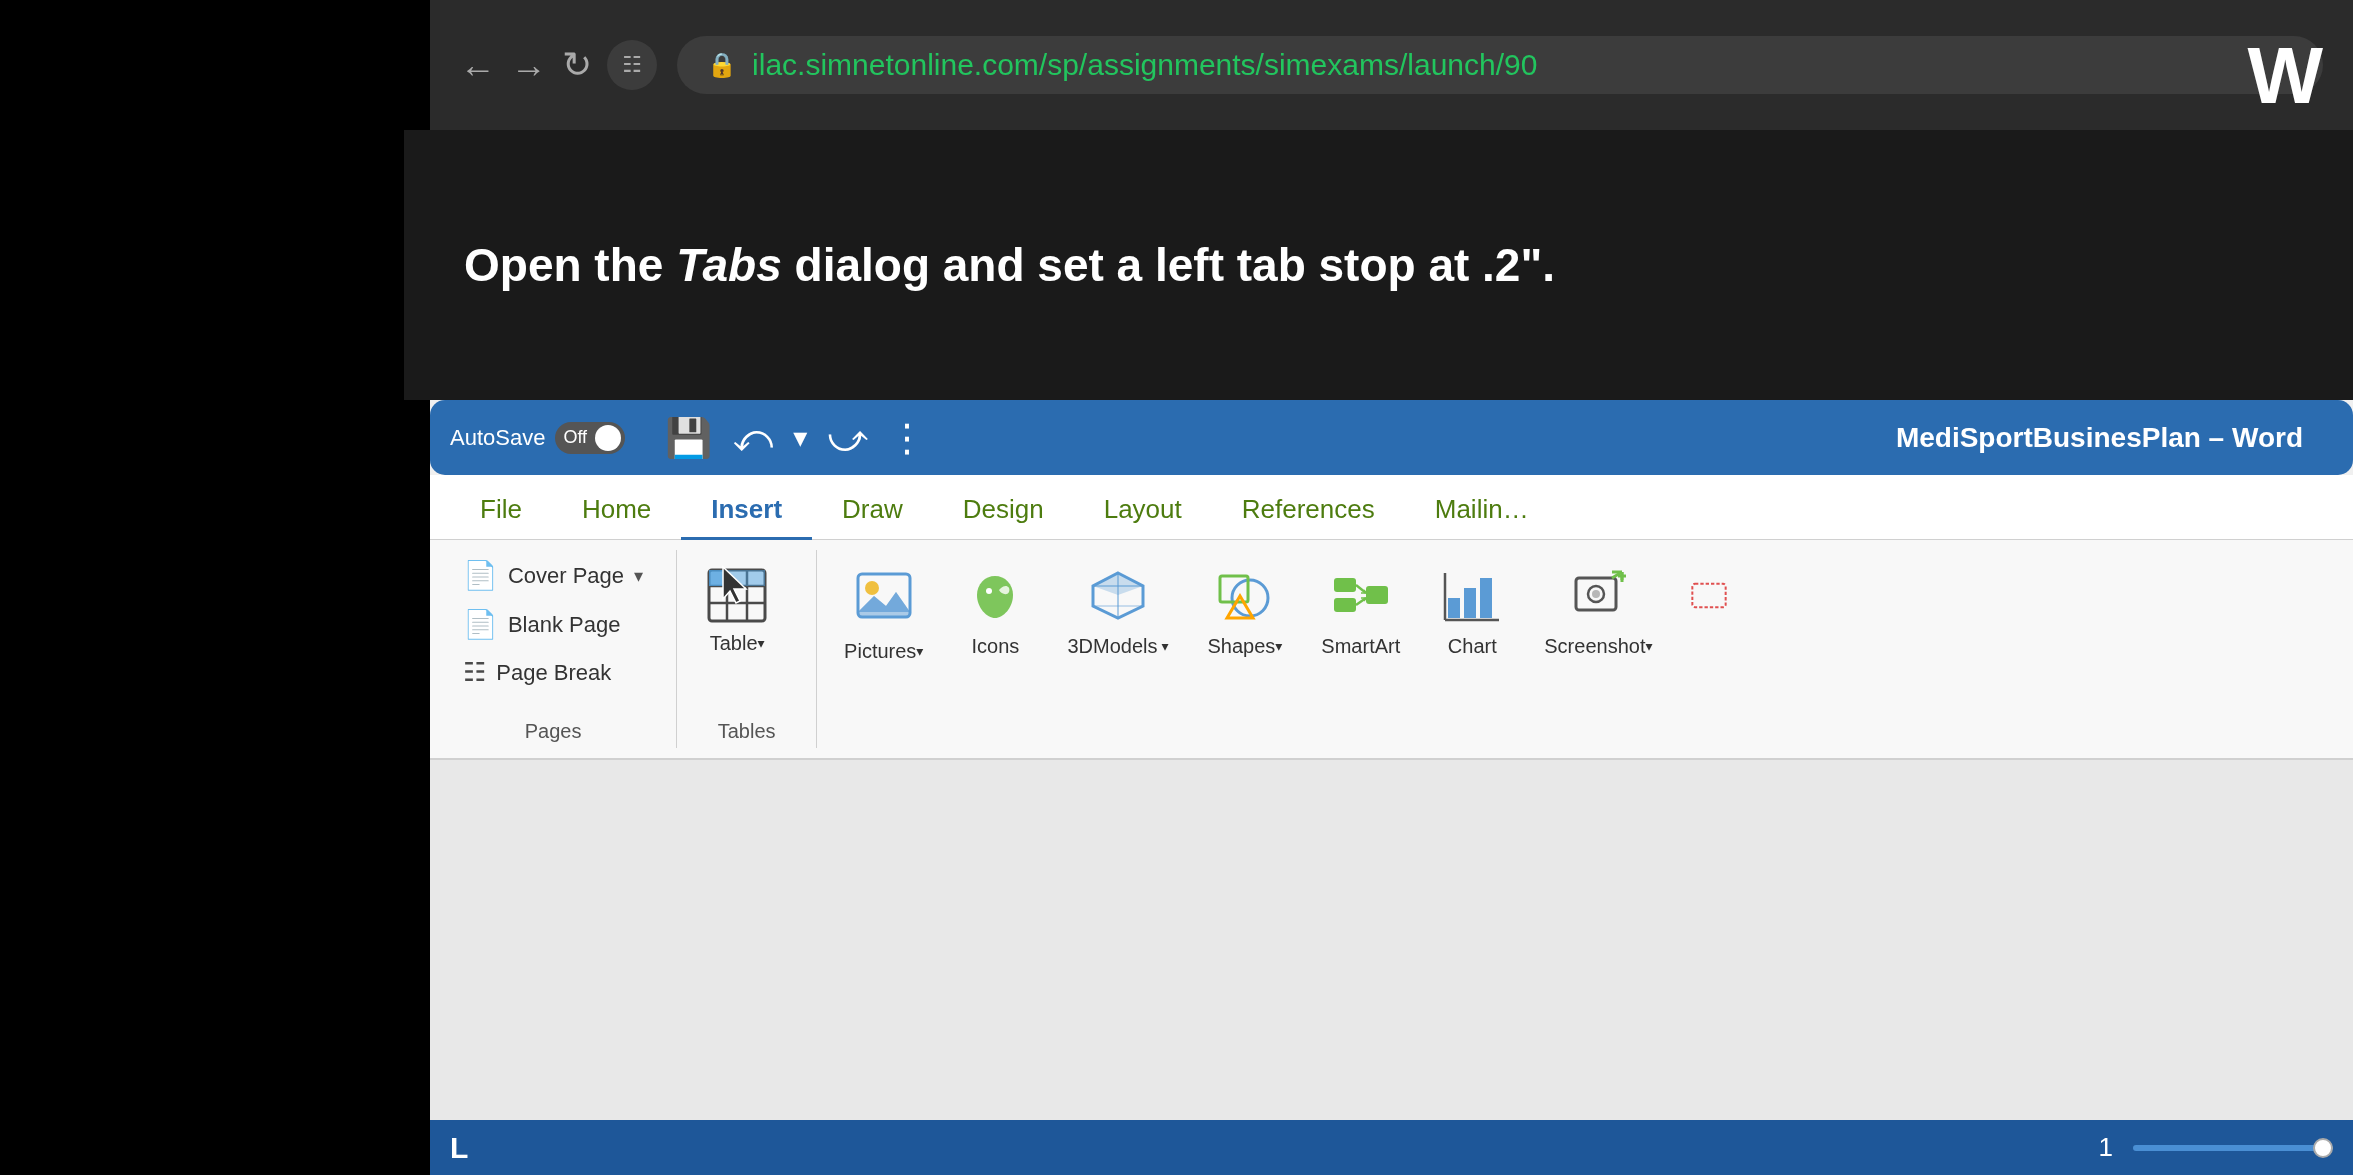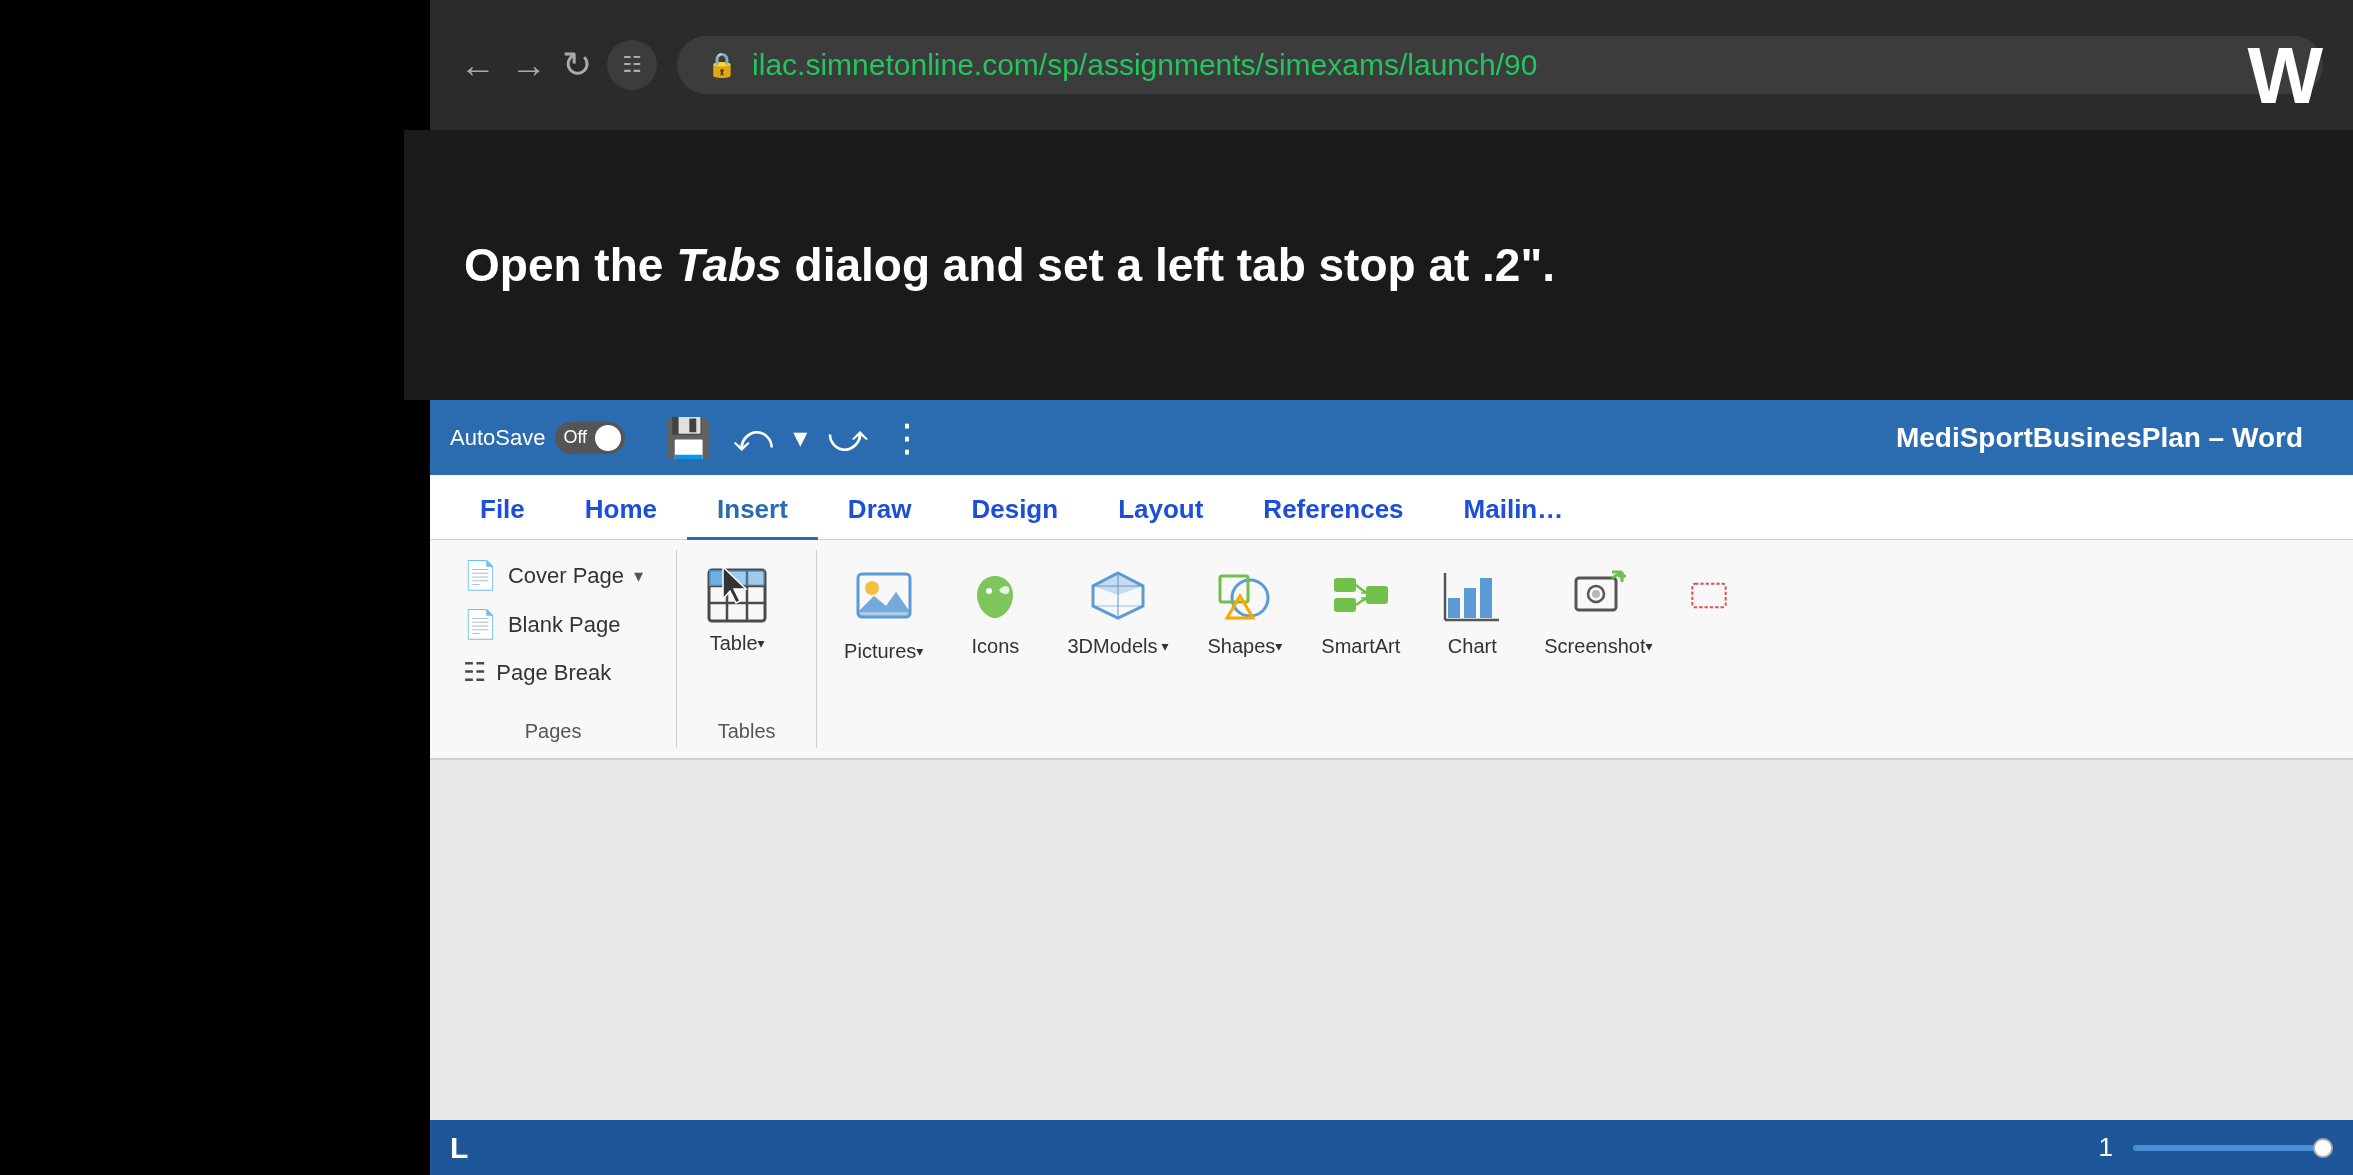--- a/index.html
+++ b/index.html
@@ -109,20 +109,21 @@
     }
 
     
     .title-bar {
       background: #2b6cb0;
       height: 75px;
       display: flex;
       align-items: center;
       padding: 0 20px;
       gap: 20px;
+      border-radius: 15px;
     }
 
     .autosave-group {
       display: flex;
       align-items: center;
       gap: 10px;
       color: #fff;
       font-size: 22px;
     }
 
@@ -175,25 +176,24 @@
       height: 65px;
       display: flex;
       align-items: flex-end;
       padding: 0 20px;
       border-bottom: 1px solid #d0d0d0;
     }
 
     .ribbon-tab {
       padding: 12px 30px;
       font-size: 26px;
-      color: #1d4ed8;
+      color: #4d7c0f;
       cursor: pointer;
       border-bottom: 3px solid transparent;
       margin-bottom: -1px;
-      font-weight: bold;
     }
 
     .ribbon-tab.active {
       color: #2b6cb0;
       border-bottom: 3px solid #2b6cb0;
       font-weight: 600;
     }
 
     
     .ribbon-content {

